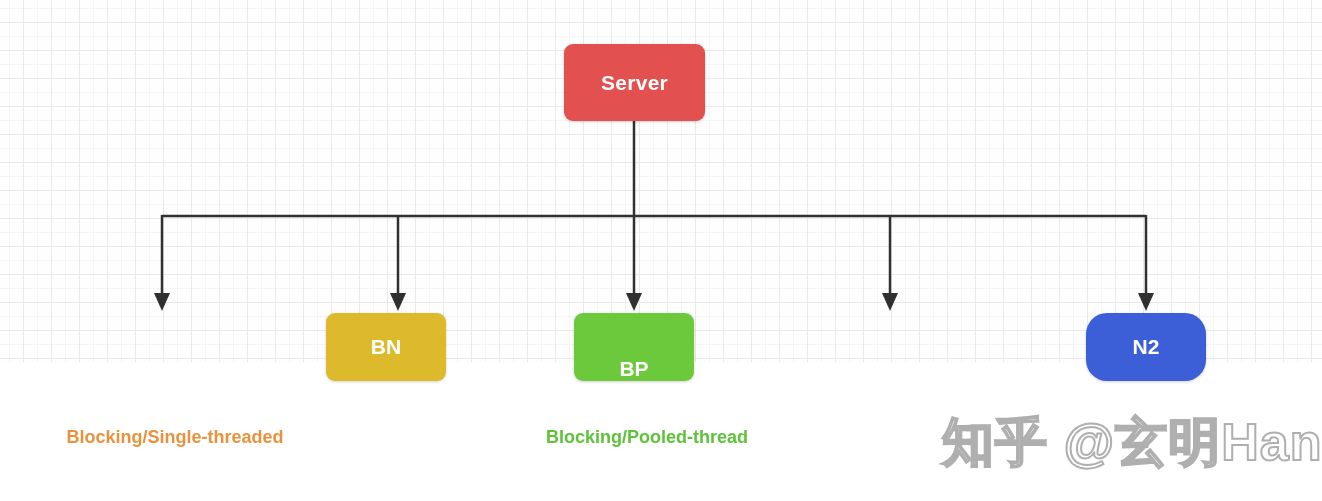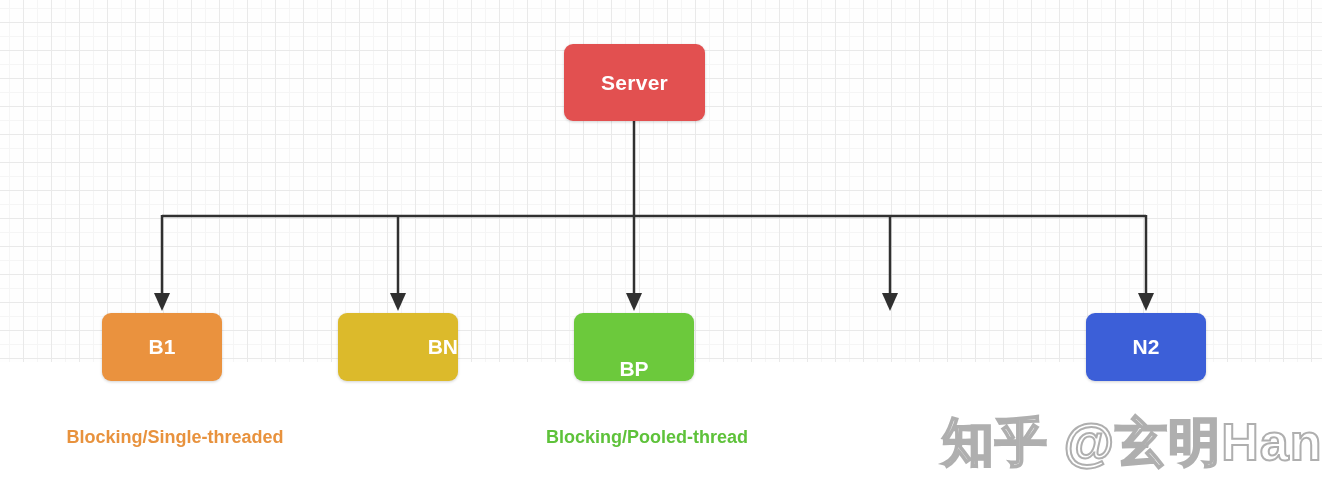--- a/index.html
+++ b/index.html
@@ -49,24 +49,24 @@
     width: 141px; height: 77px;
     font-size: 21px;
     letter-spacing: 0.3px;
   }
   .node.child {
     top: 313px;
     width: 120px; height: 68px;
     font-size: 21px;
   }
   .node.b1 { left: 102px; }
-  .node.bn { left: 338px; justify-content: flex-end; }
+  .node.bn { left: 326px; }
   .node.bp { left: 574px; }
   .node.n1 { left: 830px; }
-  .node.n2 { left: 1086px; }
+  .node.n2 { left: 1086px; border-radius: 21px; }
 
   .caption {
     position: absolute;
     top: 427px;
     transform: translateX(-50%);
     font-size: 18px;
     font-weight: bold;
     white-space: nowrap;
     padding-left: 26px;
   }
@@ -111,23 +111,20 @@
     <polygon points="390,293 406,293 398,311" style="fill: rgb(48, 48, 48);"></polygon>
     <polygon points="626,293 642,293 634,311" style="fill: rgb(48, 48, 48);"></polygon>
     <polygon points="882,293 898,293 890,311" style="fill: rgb(48, 48, 48);"></polygon>
     <polygon points="1138,293 1154,293 1146,311" style="fill: rgb(48, 48, 48);"></polygon>
   </svg>
 
   <div class="node server" style="background-color: rgb(226, 80, 80);">
     <span>Server</span>
   </div>
 
-  <div class="node child b1" style="background-color: rgb(234, 146, 62);">
-    <span>B1</span>
-  </div>
   <div class="node child bn" style="background-color: rgb(220, 186, 43);">
     <span>BN</span>
   </div>
   <div class="node child bp" style="background-color: rgb(108, 201, 60); align-items: flex-end;">
     <span>BP</span>
   </div>
   <div class="node child n2" style="background-color: rgb(60, 95, 216);">
     <span>N2</span>
   </div>
 

